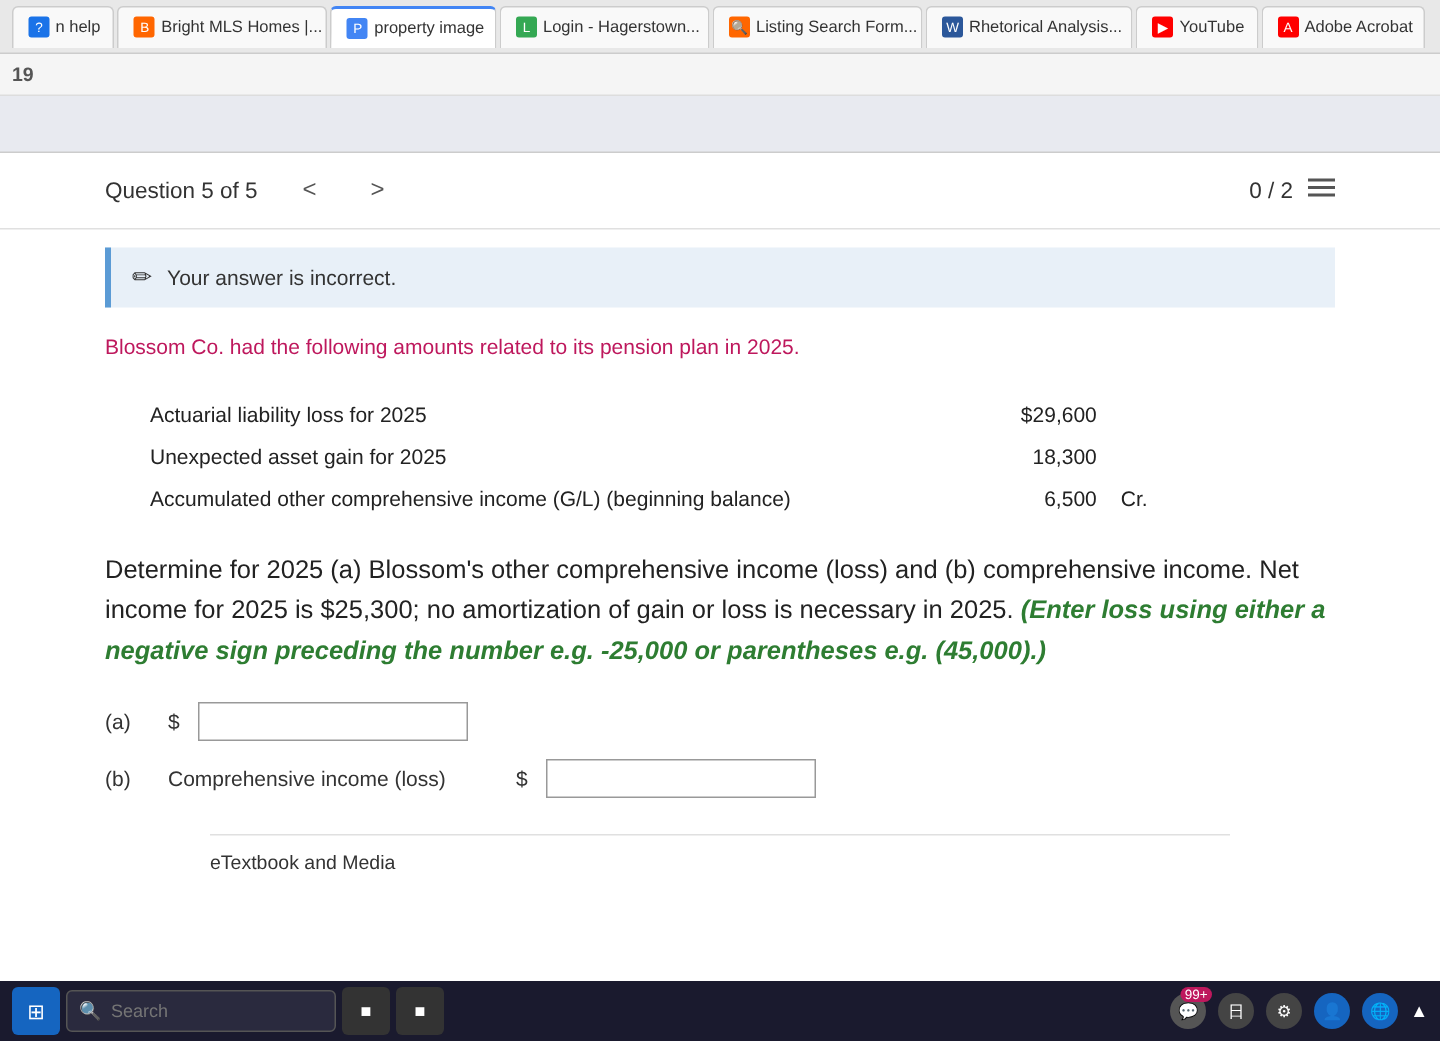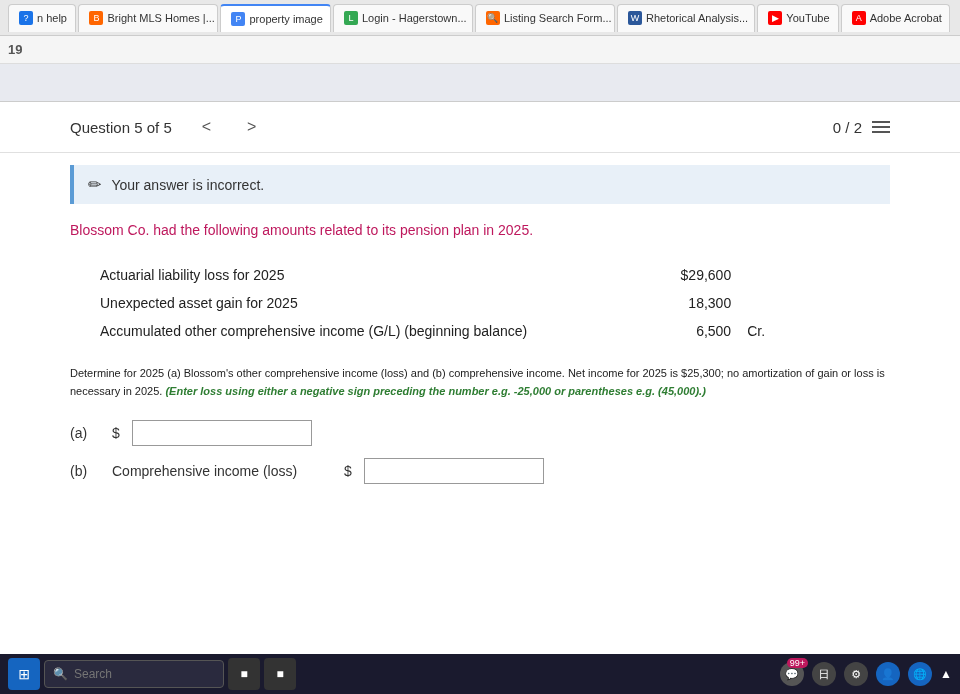--- a/index.html
+++ b/index.html
@@ -101,21 +101,20 @@
       color: #333;
     }
     .nav-arrow {
       font-size: 16px;
       cursor: pointer;
       color: #555;
       padding: 2px 6px;
     }
     .question-score {
       display: flex;
-      align-items: center;
       gap: 10px;
       font-size: 15px;
       color: #333;
     }
     .list-icon {
       display: flex;
       flex-direction: column;
       gap: 3px;
       cursor: pointer;
     }
@@ -176,21 +175,21 @@
       width: 20%;
       text-align: right;
     }
     .data-table tr td.cr-col {
       width: 10%;
       text-align: left;
       padding-left: 6px;
     }
 
     .instruction-text {
-      font-size: 11px;
+      font-size: 17px;
       color: #222;
       margin: 10px 0 20px 0;
       line-height: 1.6;
     }
     .instruction-text em {
       font-style: italic;
       font-weight: bold;
     }
 
     .answer-row {
@@ -418,20 +417,23 @@
       <input class="answer-input" type="text" value="" style="">
     </div>
 
     <div class="answer-row">
       <span class="answer-label-alpha">(b)</span>
       <span class="answer-label-text">Comprehensive income (loss)</span>
       <span class="dollar-sign">$</span>
       <input class="answer-input" type="text" value="" style="">
     </div>
 
+    <div class="etextbook-footer">
+      <span>eTextbook and Media</span>
+    </div>
 
   </div>
 </div>
 
 <div class="taskbar">
   <div class="taskbar-left">
     <div class="taskbar-item" style="background:#1565c0;">
       <span style="color:white; font-size:14px;">⊞</span>
     </div>
     <div class="taskbar-search">

